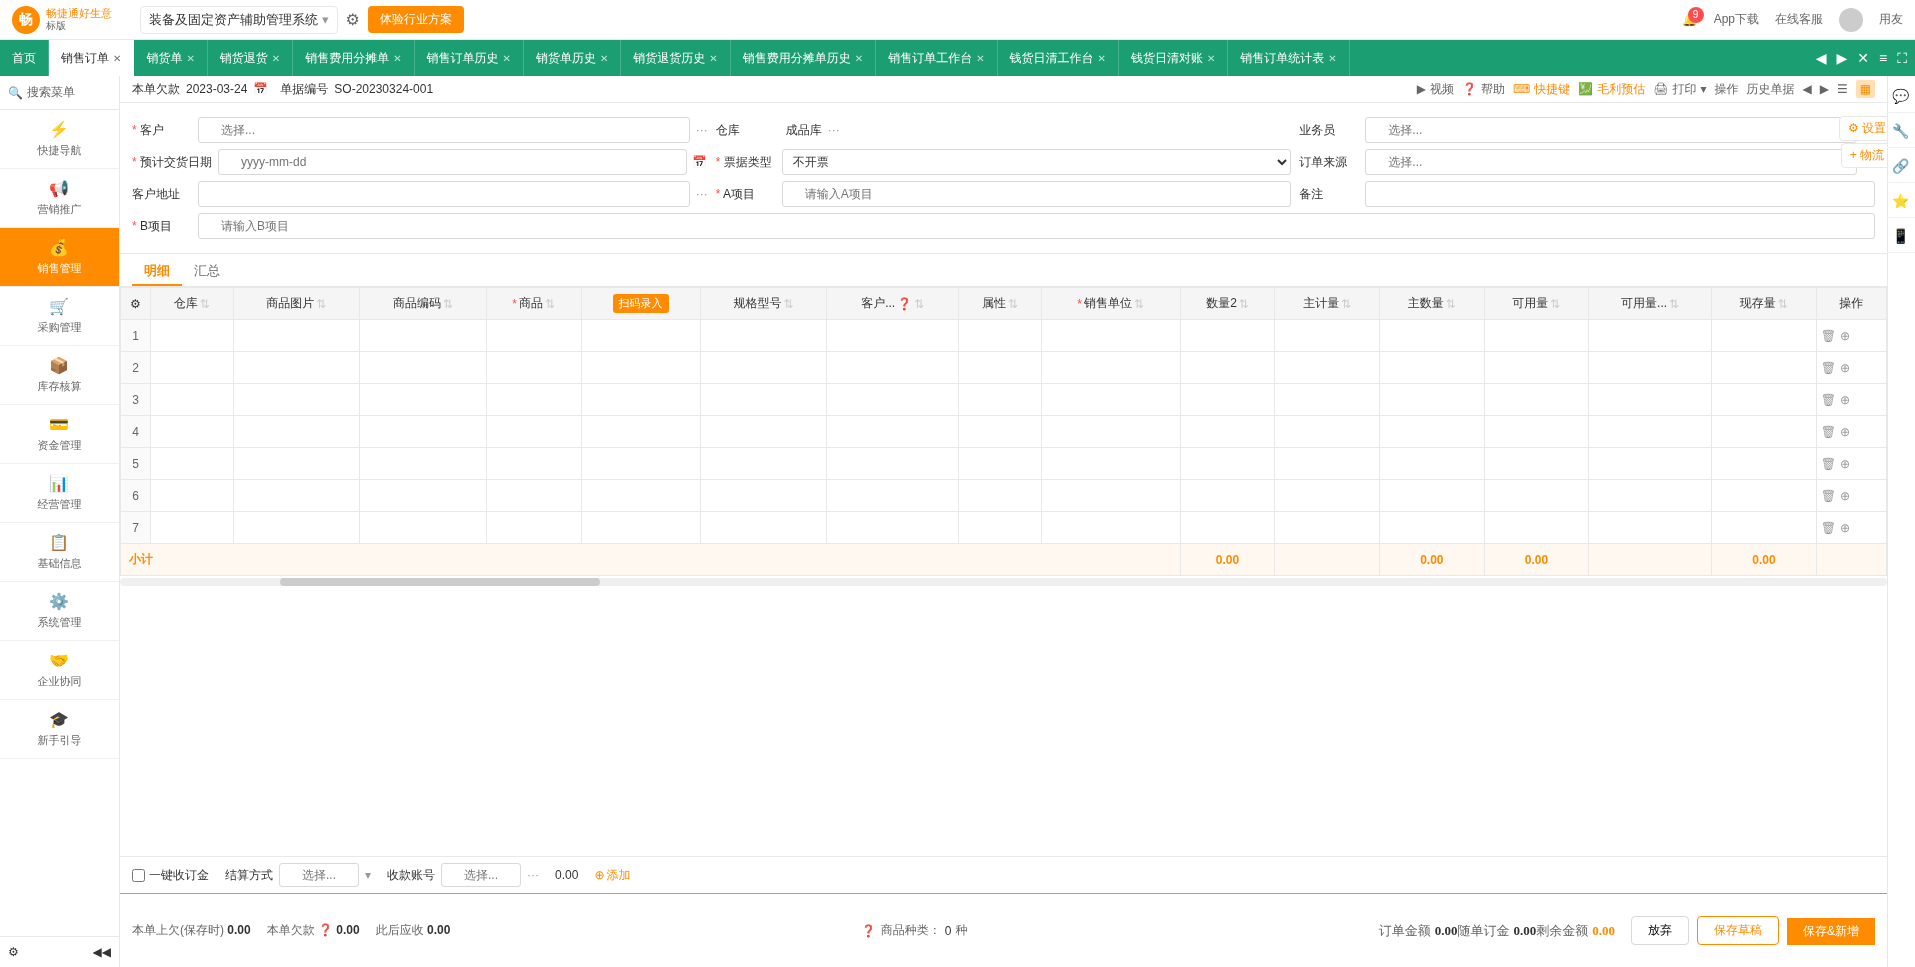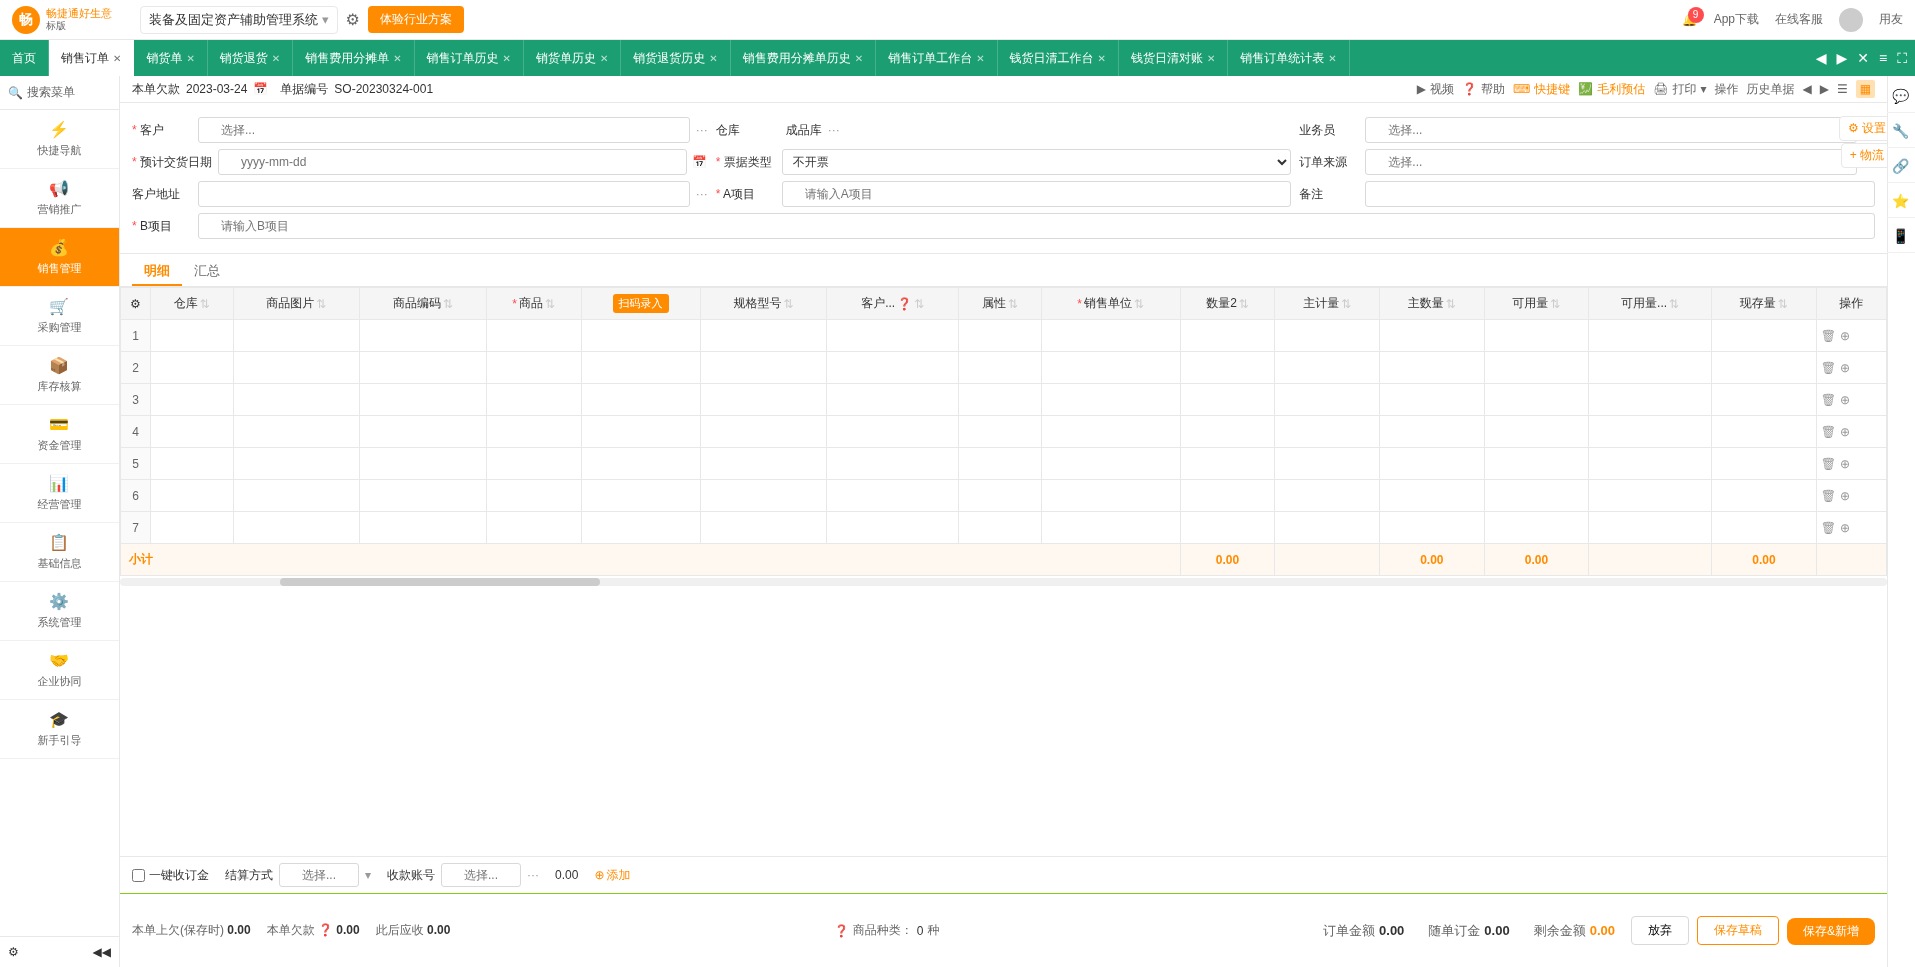--- a/index.html
+++ b/index.html
@@ -70,30 +70,30 @@
 
     
     .subtotal-row td { background: #fff8f0; font-weight: bold; color: #ff8c00; }
     .subtotal-label { color: #ff8c00; font-weight: bold; }
 
     
     .bottom-bar { background: #fff; border-top: 1px solid #e8e8e8; padding: 6px 12px; display: flex; align-items: center; gap: 16px; font-size: 12px; }
     .checkbox-item { display: flex; align-items: center; gap: 4px; }
 
     
-    .right-summary { margin-left: auto; display: flex; align-items: center; gap: 24px; font-size: 13px; }
+    .right-summary { margin-left: auto; display: flex; align-items: center; font-size: 13px; font-family: Liberation Serif, serif; }
     .summary-item { display: flex; align-items: center; gap: 4px; }
     .summary-amount { color: #333; font-weight: bold; }
     .summary-amount.orange { color: #ff8c00; }
 
     
     .action-btns { display: flex; align-items: flex-end; gap: 8px; }
     .btn-discard { border: 1px solid #d9d9d9; background: #fff; padding: 5px 16px; border-radius: 4px; cursor: pointer; font-size: 12px; }
     .btn-save { border: 1px solid #ff8c00; background: #fff; color: #ff8c00; padding: 5px 16px; border-radius: 4px; cursor: pointer; font-size: 12px; }
-    .btn-save-new { background: #ff8c00; color: white; border: none; padding: 5px 16px; border-radius: 8px; cursor: pointer; font-size: 12px; }
+    .btn-save-new { background: #ff8c00; color: white; border: none; padding: 5px 16px; border-radius: 0; cursor: pointer; font-size: 12px; }
 
     
     .status-bar { background: #fff; border-top: 1px solid #84cc16; padding: 22px 12px; display: flex; align-items: center; font-size: 12px; color: #666; gap: 16px; }
     .right-icon-btn { padding: 8px 6px; border-bottom: 1px solid #f0f0f0; cursor: pointer; color: #666; font-size: 14px; text-align: center; }
 
     
     .form-grid { display: flex; flex-direction: column; gap: 6px; padding: 6px 0; }
     .form-row { display: flex; align-items: center; gap: 8px; }
     .form-cell { display: flex; align-items: center; gap: 6px; flex: 1; }
     .form-cell label { color: #333; font-size: 12px; white-space: nowrap; min-width: 60px; }

